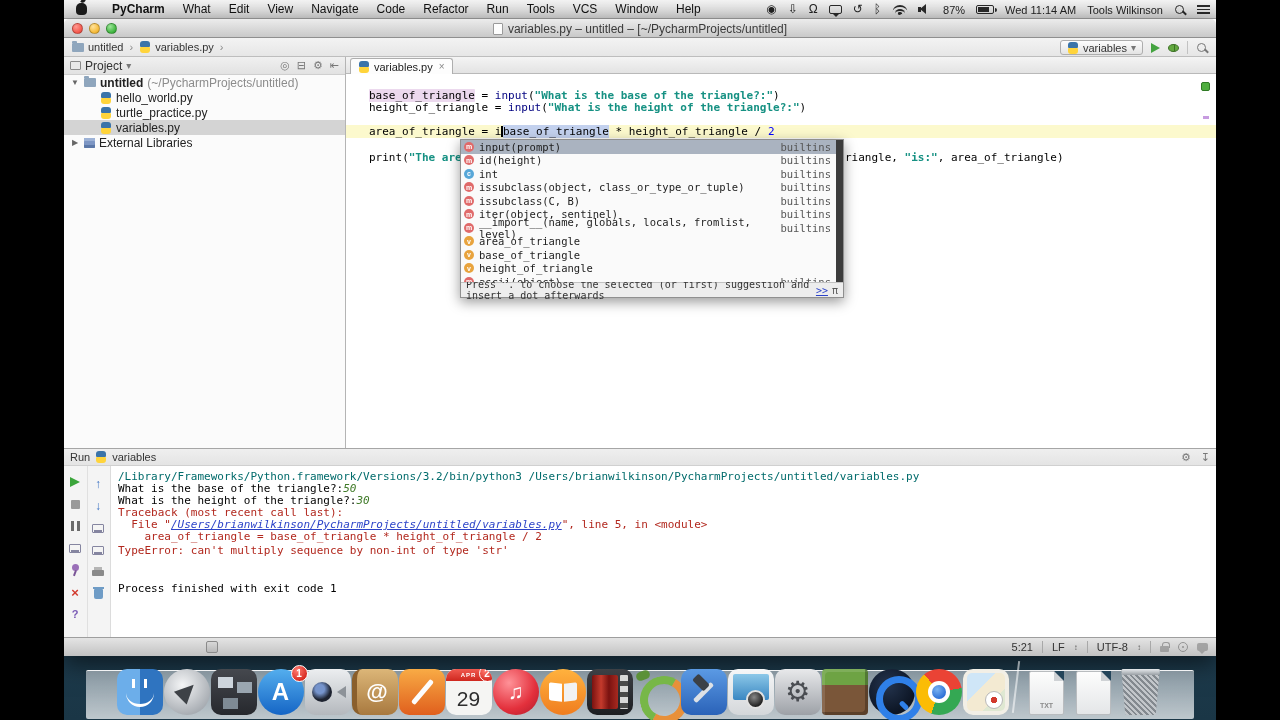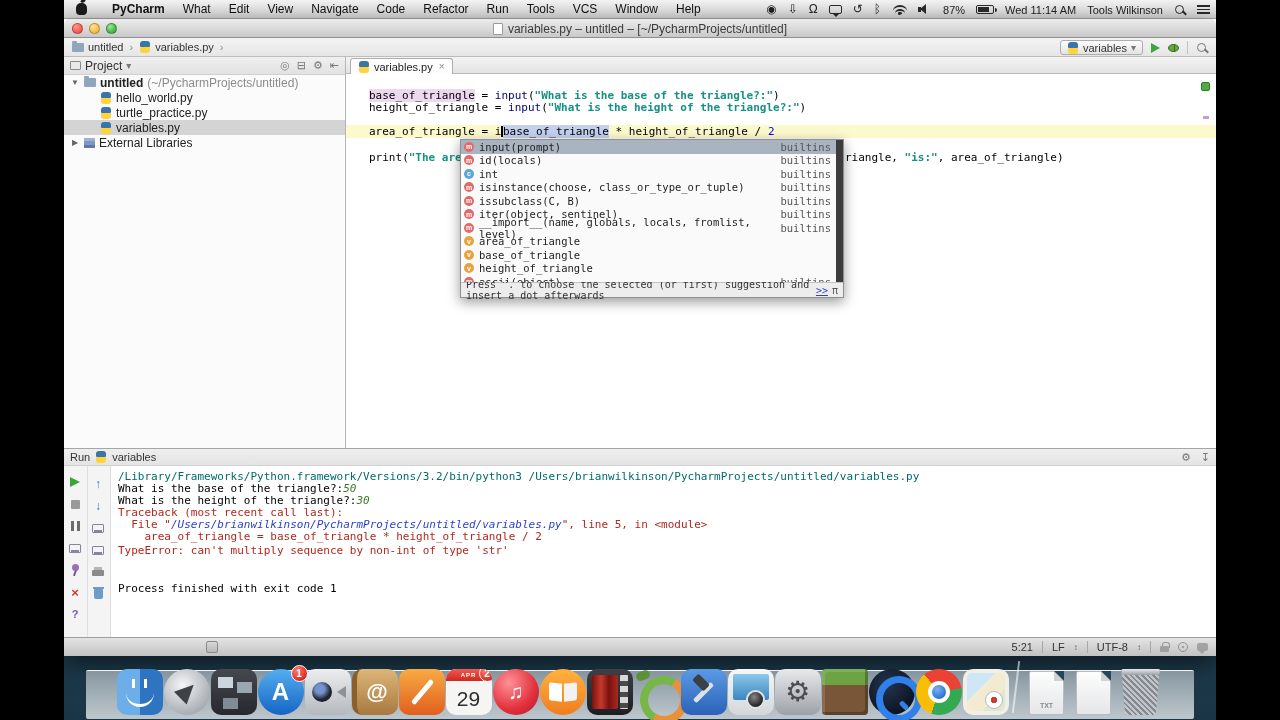--- a/index.html
+++ b/index.html
@@ -158,21 +158,21 @@
   .printer:after { content:""; position:absolute; left:0; top:3px; width:12px; height:6px; background:#8a8a8a; border-radius:1px; }
   .trashblue { width:9px; height:10px; background:#6f9cc6; border-radius:1px 1px 2px 2px; position:relative; }
   .trashblue:before { content:""; position:absolute; left:-1px; top:-2px; width:11px; height:1.5px; background:#6f9cc6; }
   .console { position:absolute; left:47px; top:17px; right:0; bottom:0; background:#fff; overflow:hidden;
              font-family:"DejaVu Sans Mono", monospace; font-size:11px; line-height:12px; }
   .conline { position:absolute; left:7px; white-space:pre; }
   .c-cmd { color:#006b6b; }
   .c-out { color:#000; }
   .c-in { color:#3f7a28; font-style:italic; }
   .c-err { color:#b2281e; }
-  .c-link { color:#2c43c8; font-style:italic; }
+  .c-link { color:#2c43c8; text-decoration:underline; font-style:italic; }
 
   
   .statusbar { position:relative; height:19px; background:linear-gradient(#e4e4e4,#c2c2c2);
                border-top:1px solid #9e9e9e; font-size:11px; color:#333; }
   .sb-toggle { position:absolute; left:142px; top:3px; width:12px; height:12px; border:1px solid #8a8a8a;
                border-radius:2px; background:linear-gradient(#d8d8d8,#b8b8b8); }
   .sb-right { position:absolute; right:8px; top:0; height:18px; display:flex; align-items:center; gap:9px; }
   .sb-div { width:1px; height:12px; background:#a8a8a8; }
   .sb-updown { font-size:8px; color:#666; }
   .slock { position:relative; width:9px; height:10px; opacity:.65; }
@@ -431,31 +431,31 @@
 
             <div class="popup">
               <div class="prows">
                 <div class="prow sel">
                     <span class="picon m">m</span>
                     <span>input(prompt)</span>
                     <span class="ptail">builtins</span>
                   </div>
                 <div class="prow">
                     <span class="picon m">m</span>
-                    <span>id(locals)</span>
+                    <span>id(height)</span>
                     <span class="ptail">builtins</span>
                   </div>
                 <div class="prow">
                     <span class="picon c">c</span>
                     <span>int</span>
                     <span class="ptail">builtins</span>
                   </div>
                 <div class="prow">
                     <span class="picon m">m</span>
-                    <span>isinstance(choose, class_or_type_or_tuple)</span>
+                    <span>issubclass(object, class_or_type_or_tuple)</span>
                     <span class="ptail">builtins</span>
                   </div>
                 <div class="prow">
                     <span class="picon m">m</span>
                     <span>issubclass(C, B)</span>
                     <span class="ptail">builtins</span>
                   </div>
                 <div class="prow">
                     <span class="picon m">m</span>
                     <span>iter(object, sentinel)</span>

